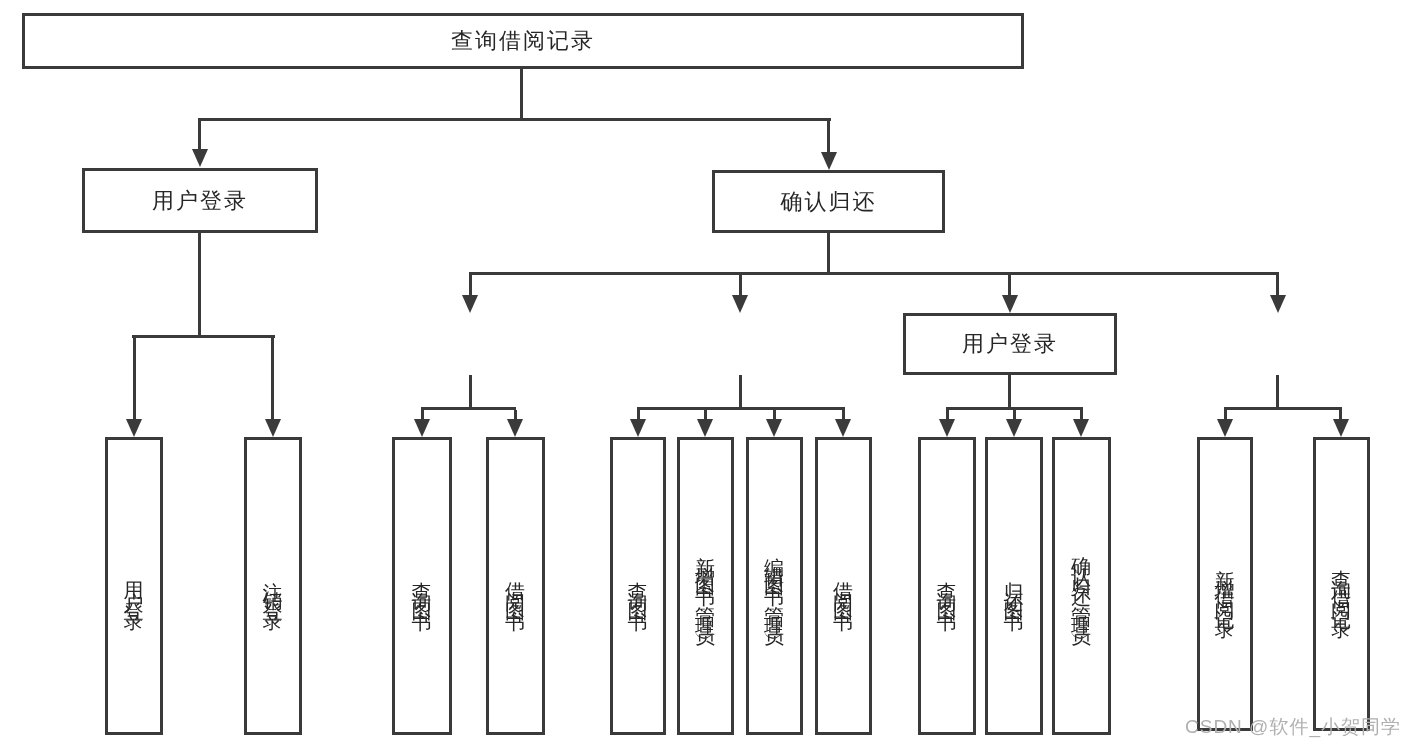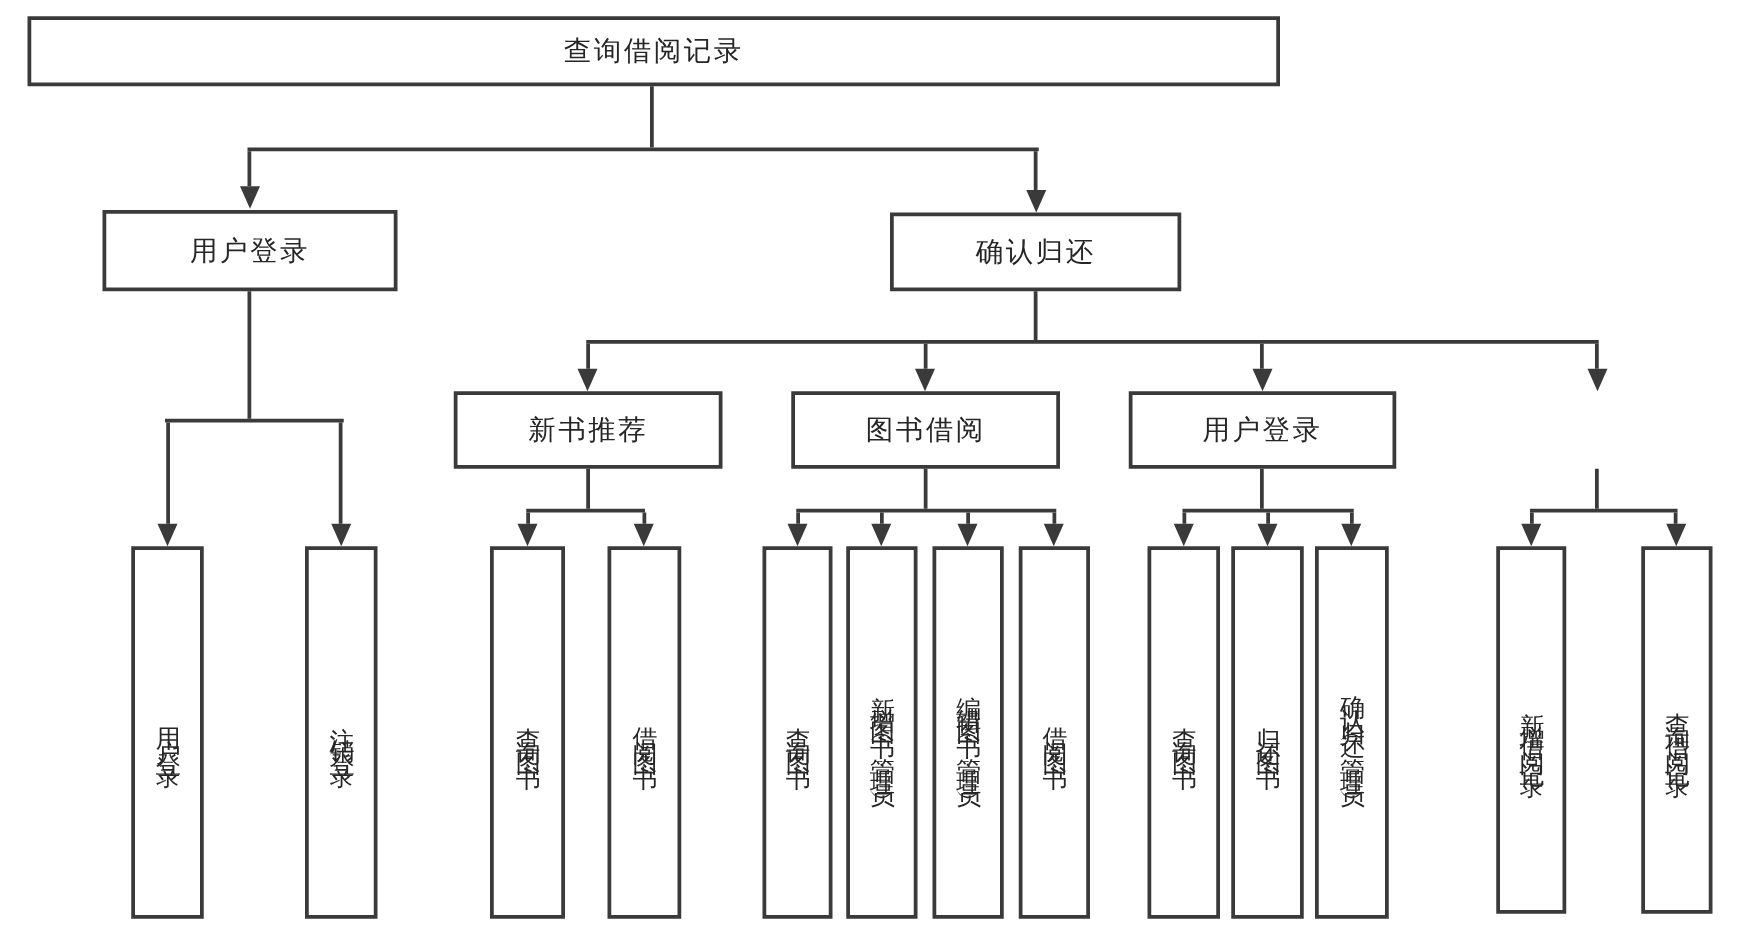--- a/index.html
+++ b/index.html
@@ -95,26 +95,20 @@
   <div class="lh" style="left:469px;top:272px;width:810px;"></div>
   <div class="lv" style="left:469px;top:275px;height:20px;"></div>
   <div class="arrow" style="left:462px;top:295px;"></div>
   <div class="lv" style="left:739px;top:275px;height:20px;"></div>
   <div class="arrow" style="left:732px;top:295px;"></div>
   <div class="lv" style="left:1008px;top:275px;height:20px;"></div>
   <div class="arrow" style="left:1002px;top:295px;"></div>
   <div class="lv" style="left:1276px;top:275px;height:20px;"></div>
   <div class="arrow" style="left:1270px;top:295px;"></div>
 
-  <div class="box" style="left:363px;top:313px;width:215px;height:62px;">
-    <span>新书推荐</span>
-  </div>
-  <div class="box" style="left:633px;top:313px;width:215px;height:62px;">
-    <span>图书借阅</span>
-  </div>
   <div class="box" style="left:903px;top:313px;width:214px;height:62px;">
     <span>用户登录</span>
   </div>
 
   <div class="lv" style="left:469px;top:375px;height:32px;"></div>
   <div class="lh" style="left:421px;top:407px;width:95px;"></div>
   <div class="lv" style="left:421px;top:410px;height:9px;"></div>
   <div class="arrow" style="left:414px;top:419px;"></div>
   <div class="lv" style="left:514px;top:410px;height:9px;"></div>
   <div class="arrow" style="left:507px;top:419px;"></div>
@@ -183,14 +177,15 @@
     <span class="vtext">确认归还（管理员）</span>
   </div>
 
   <div class="vbox" style="left:1197px;top:437px;width:56px;height:294px;">
     <span class="vtext">新增借阅记录</span>
   </div>
   <div class="vbox" style="left:1313px;top:437px;width:57px;height:294px;">
     <span class="vtext">查询借阅记录</span>
   </div>
 
+  <div class="watermark">CSDN @软件_小贺同学</div>
 
 </div>
 
 </body></html>

